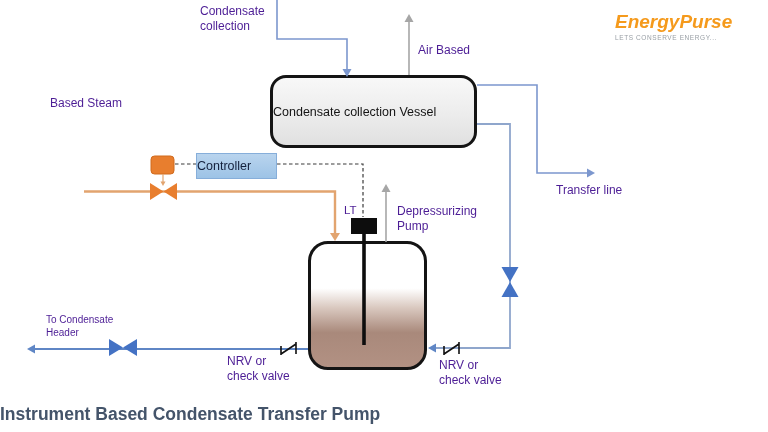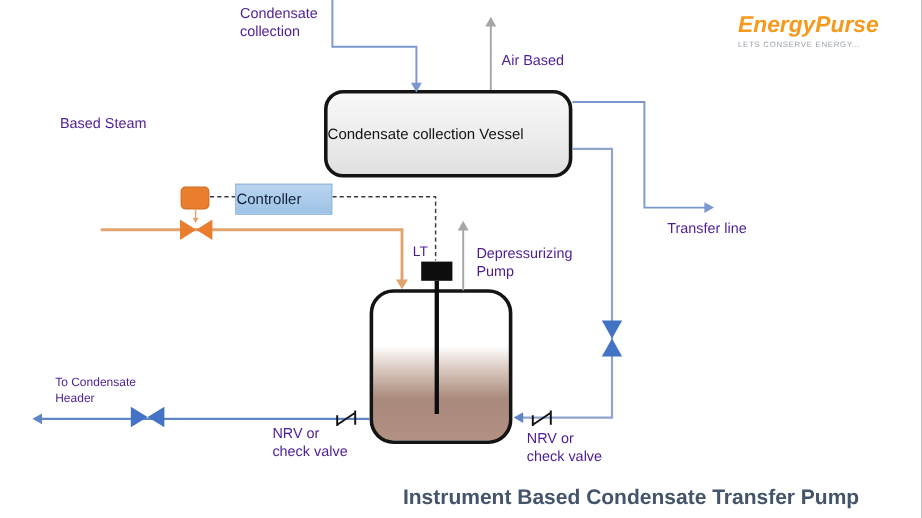--- a/index.html
+++ b/index.html
@@ -52,21 +52,21 @@
   #lbl-air-vent{left:418px;top:43px;}
   #lbl-motive-steam{left:50px;top:96px;}
   #lbl-overflow-line{left:556px;top:183px;}
   #lbl-lt{left:344px;top:203px;font-size:11.5px;}
   #lbl-depressurizing-vent{left:397px;top:204px;}
   #lbl-to-condensate-header{left:46px;top:297px;font-size:10px;margin-top:17px;}
   #lbl-nrv-left{left:227px;top:354px;}
   #lbl-nrv-right{left:439px;top:358px;}
   #page-title{
     position:absolute;left:0;top:404px;width:716px;
-    text-align:right;font-size:17.5px;font-weight:bold;color:#44546a;
+    text-align:left;font-size:17.5px;font-weight:bold;color:#44546a;
     z-index:4;
   }
   #logo{position:absolute;left:615px;top:12px;z-index:4;text-align:left;}
   #logo .brand{font-size:19px;font-weight:bold;color:#f59a1c;letter-spacing:0px;line-height:1.1;font-style:italic;}
   #logo .tagline{font-size:6.5px;color:#9aa0a6;letter-spacing:0.6px;margin-top:1px;}
 </style>
 </head>
 <body>
 
 <div id="canvas">

